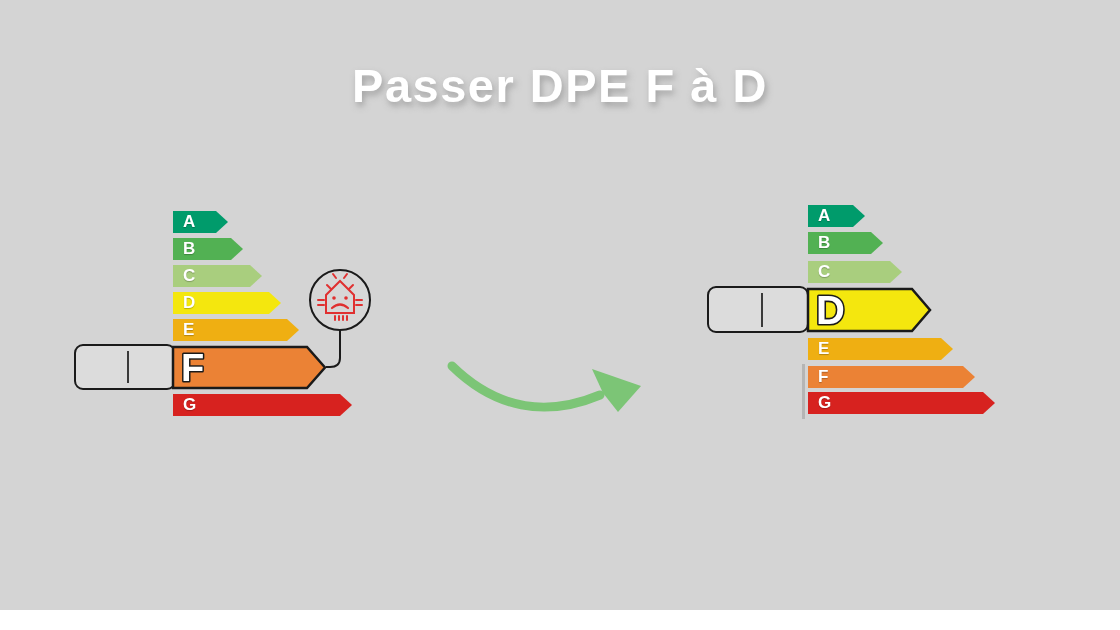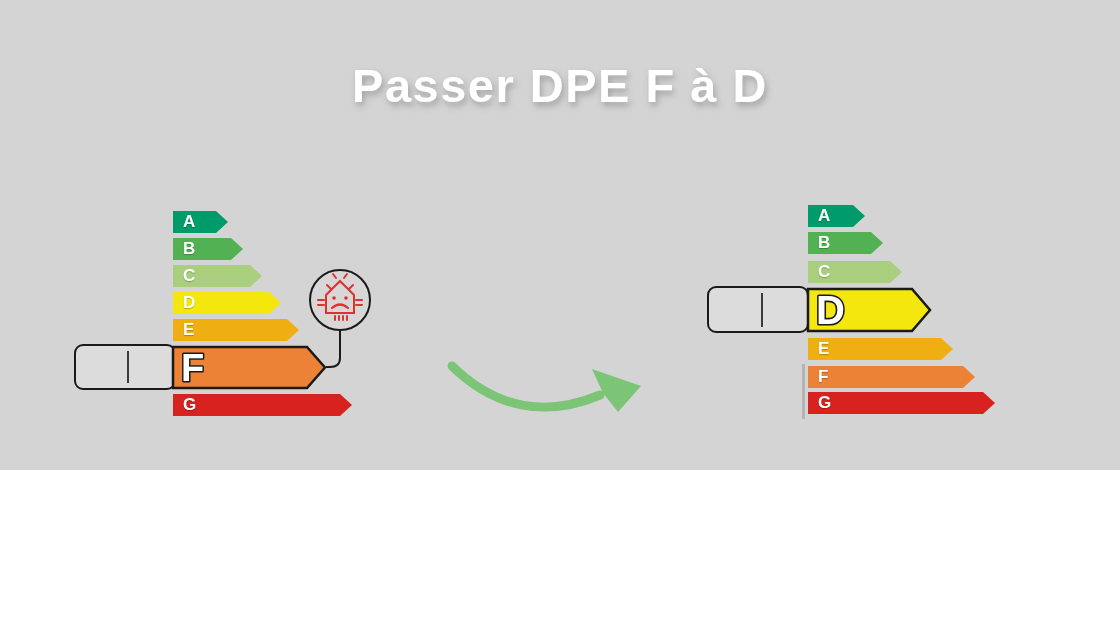--- a/index.html
+++ b/index.html
@@ -1,17 +1,17 @@
 <!DOCTYPE html>
 <html><head>
 <meta charset="utf-8">
 <style>
   html,body { margin:0; padding:0; }
   .stage {
-    position:relative; width:1120px; height:470px;
+    position:relative; width:1120px; height:610px;
     background:#d4d4d4; overflow:hidden;
     font-family:"Liberation Sans", sans-serif;
   }
   .title {
     position:absolute; left:0; right:0; top:58px;
     text-align:center; font-size:47px; font-weight:bold;
     color:#ffffff; letter-spacing:1.5px;
     text-shadow:2px 4px 6px rgba(115,115,115,0.5);
   }
   

